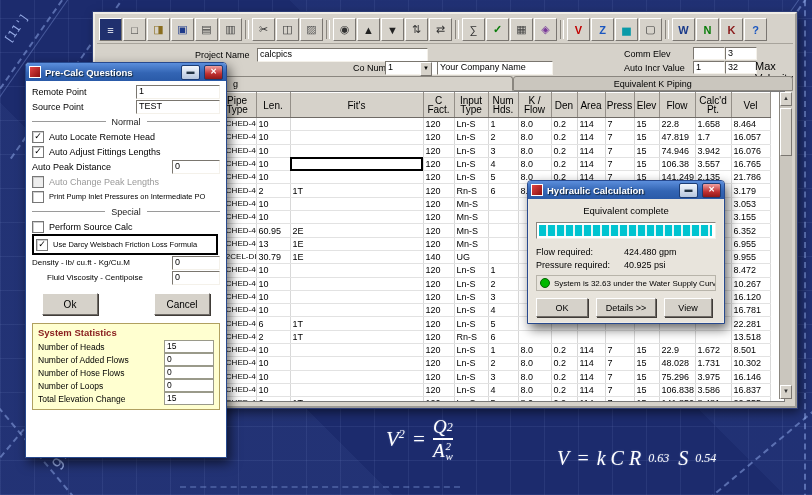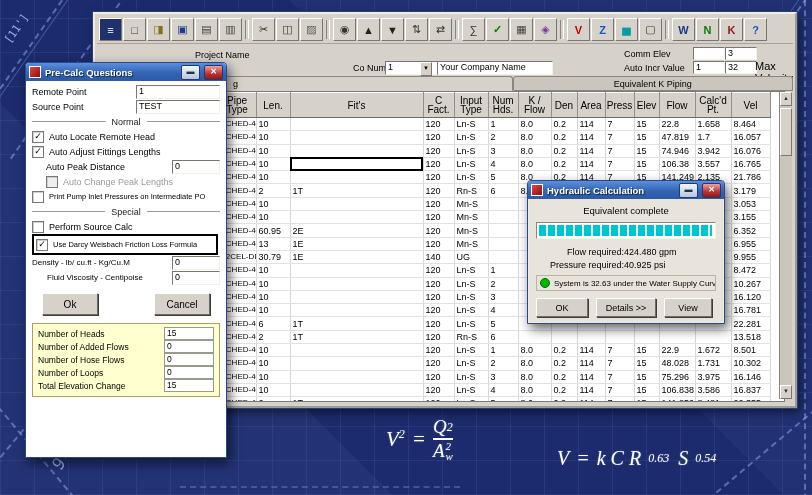--- a/index.html
+++ b/index.html
@@ -73,21 +73,21 @@
   .pre-body{position:absolute;left:0;right:0;top:18px;bottom:0;background:#fff;padding:3px 6px;
             font-size:9px;overflow:hidden;}
   .frow{display:flex;align-items:center;height:15px;}
   .flabel{flex:1;white-space:nowrap;overflow:hidden;}
   .frow .field{width:78px;height:12px;flex:none;}
   .frow .field.small{width:42px;}
   .sep{display:flex;align-items:center;height:13px;color:#222;margin:1px 0;}
   .sep::before,.sep::after{content:"";flex:1;border-top:1px solid #9a9a9a;box-shadow:0 1px 0 #fff;}
   .sep span{margin:0 6px;}
   .cb-row{display:flex;align-items:center;gap:5px;height:15px;}
-  .cb-row.indent,.frow.indent{margin-left:14px;}
+  .cb-row.indent,.frow.indent{}
   .cb-row.boxed{border:2px solid #000;height:17px;padding:0 2px;margin-right:2px;}
   .cb-row.small .cb-label{font-size:7.5px;}
   .cb{width:10px;height:10px;background:#fff;border:1px solid #777;box-shadow:inset 1px 1px 0 #cfcfcf;
       font-size:9px;line-height:9px;text-align:center;color:#000;flex:none;}
   .cb-row.disabled .cb-label{color:#9a9a9a;}
   .cb-row.disabled .cb{background:#eee;}
   .btn-row{display:flex;justify-content:space-between;padding:0 10px;margin-top:8px;}
   .btn-row .btn3d{width:54px;height:20px;}
   .stats{margin-top:8px;background:#ffffd0;border:1px solid #b0a060;padding:3px 5px 4px;}
   .stats-title{font-size:9.5px;font-weight:bold;color:#8a2020;margin-bottom:2px;}
@@ -95,21 +95,21 @@
   .stat-val{width:44px;height:11px;background:#fff;border:1px solid #9a9a8a;font-size:8.5px;
             line-height:10px;padding:0 2px;}
   
   .dlg-calc{left:527px;top:180px;width:196px;height:142px;background:#e8e4dc;z-index:4;}
   .calc-body{position:absolute;left:0;right:0;top:18px;bottom:0;padding:4px 8px;font-size:9px;}
   .calc-status{text-align:center;margin-top:2px;font-size:9.5px;}
   .progress{position:relative;height:15px;margin:6px 0;background:#fff;border:1px solid;
             border-color:#8a867f #f4f1ea #f4f1ea #8a867f;}
   .progress-fill{position:absolute;left:2px;top:2px;bottom:2px;width:97%;
      background:repeating-linear-gradient(90deg,#00c4d0 0 7px,#e6f6f6 7px 9px);}
-  .calc-line{display:flex;height:13px;align-items:center;text-align:right;}
+  .calc-line{display:flex;height:13px;align-items:center;}
   .calc-line .cl-label{width:88px;}
   .supply{display:flex;align-items:center;gap:4px;border:1px solid #b8b4aa;padding:2px 3px;margin-top:4px;
           font-size:8px;white-space:nowrap;overflow:hidden;}
   .dot{width:8px;height:8px;border-radius:50%;background:#00b800;border:1px solid #046404;flex:none;}
   .calc-btns{display:flex;gap:8px;margin-top:7px;}
   .calc-btns .btn3d{height:17px;font-size:9px;}
   
   .formula{position:absolute;z-index:1;color:#fff;font-family:"Liberation Serif",serif;font-style:italic;
            display:flex;align-items:center;gap:7px;font-size:21px;text-shadow:0 0 2px rgba(180,200,255,.4);}
   .formula sup{font-size:12px;}
@@ -249,20 +249,21 @@
         <div class="win-btn">
           <span style="color: rgb(138, 26, 26); font-weight: bold;">K</span>
         </div>
         <div class="win-btn">
           <span style="color: rgb(26, 86, 192); font-weight: bold;">?</span>
         </div>
       </div>
 
     <div class="row2">
       <span class="abs" style="left:98px;top:6px;">Project Name</span>
+      <div class="field abs" style="left:160px;top:4px;width:165px;height:12px;">calcpics</div>
       <span class="abs" style="left:256px;top:19px;">Co Number</span>
       <div class="field abs" style="left:288px;top:17px;width:46px;height:12px;padding-right:11px;">1</div>
       <div class="abs" style="left:323px;top:18px;width:10px;height:12px;background:#d6d2ca;border:1px solid;border-color:#fff #7a7671 #7a7671 #fff;font-size:6px;text-align:center;line-height:11px;">▼</div>
       <div class="field abs" style="left:340px;top:17px;width:110px;height:12px;">Your Company Name</div>
       <span class="abs" style="left:527px;top:5px;">Comm Elev</span>
       <span class="abs" style="left:527px;top:19px;text-align:center;">Auto Incr Value</span>
       <div class="field abs" style="left:596px;top:3px;width:26px;height:11px;"></div>
       <div class="field abs" style="left:628px;top:3px;width:26px;height:11px;">3</div>
       <div class="field abs" style="left:596px;top:17px;width:26px;height:11px;">1</div>
       <div class="field abs" style="left:628px;top:17px;width:26px;height:11px;">32</div>
@@ -794,20 +795,21 @@
           <div class="frow">
             <span class="flabel" style="font-size: 8px; padding-left: 15px;">Fluid Viscosity - Centipoise</span>
             <div class="field small">0</div>
           </div>
         </div>
       <div class="btn-row">
         <div class="btn3d">Ok</div>
         <div class="btn3d">Cancel</div>
       </div>
       <div class="stats">
+        <div class="stats-title">System Statistics</div>
         <div id="stats-rows">
             <div class="stat-row">
               <span>Number of Heads</span>
               <span class="stat-val">15</span>
             </div>
             <div class="stat-row">
               <span>Number of Added Flows</span>
               <span class="stat-val">0</span>
             </div>
             <div class="stat-row">

